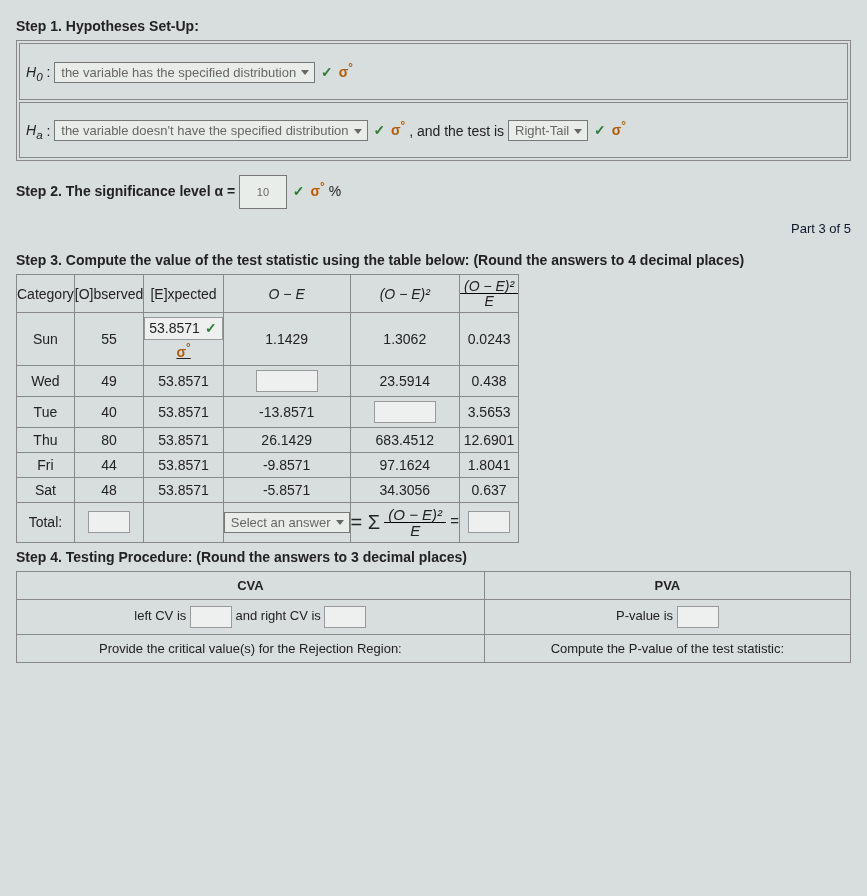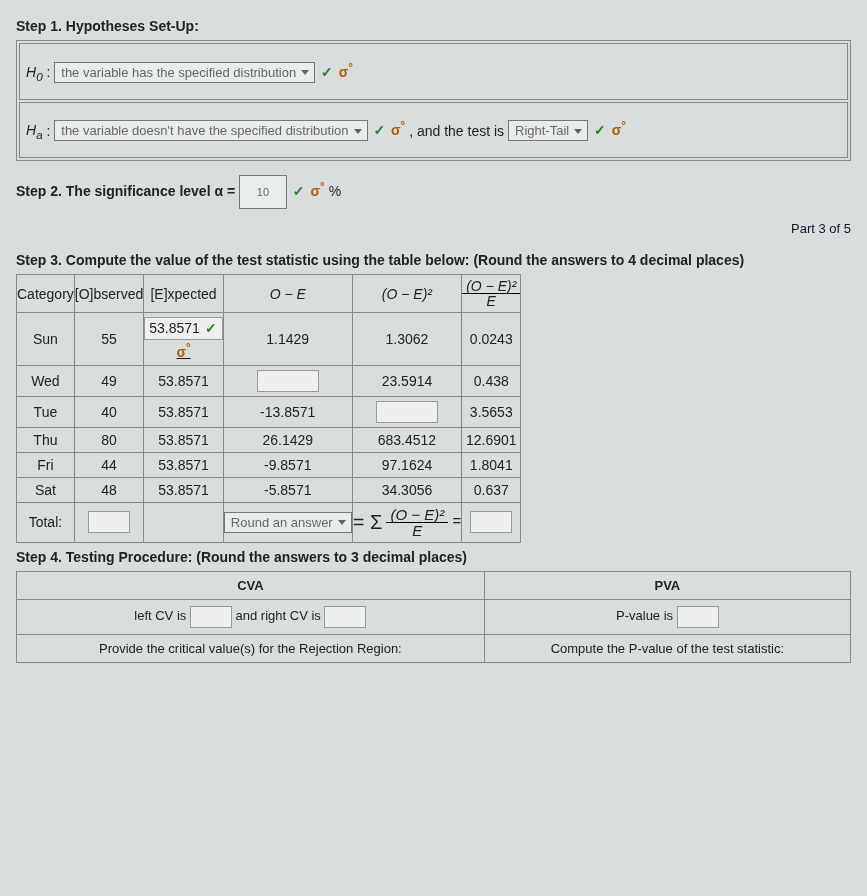--- a/index.html
+++ b/index.html
@@ -159,21 +159,21 @@
         <td>-5.8571</td>
         <td>34.3056</td>
         <td>0.637</td>
       </tr>
     </tbody>
   <tbody>
       <tr>
     <td>Total:</td>
     <td><span class="boxin sm"></span></td>
     <td></td>
-    <td><span class="selbox">Round an answer</span></td>
+    <td><span class="selbox">Select an answer</span></td>
     <td class="sumexpr">
       <span class="sig-sum">= Σ</span>
       <span class="frac"><span class="num sym">(O − E)²</span><span class="den sym">E</span></span>
       <span>=</span>
     </td>
     <td><span class="boxin sm"></span></td>
   </tr>
 </tbody>
   </table>
 

